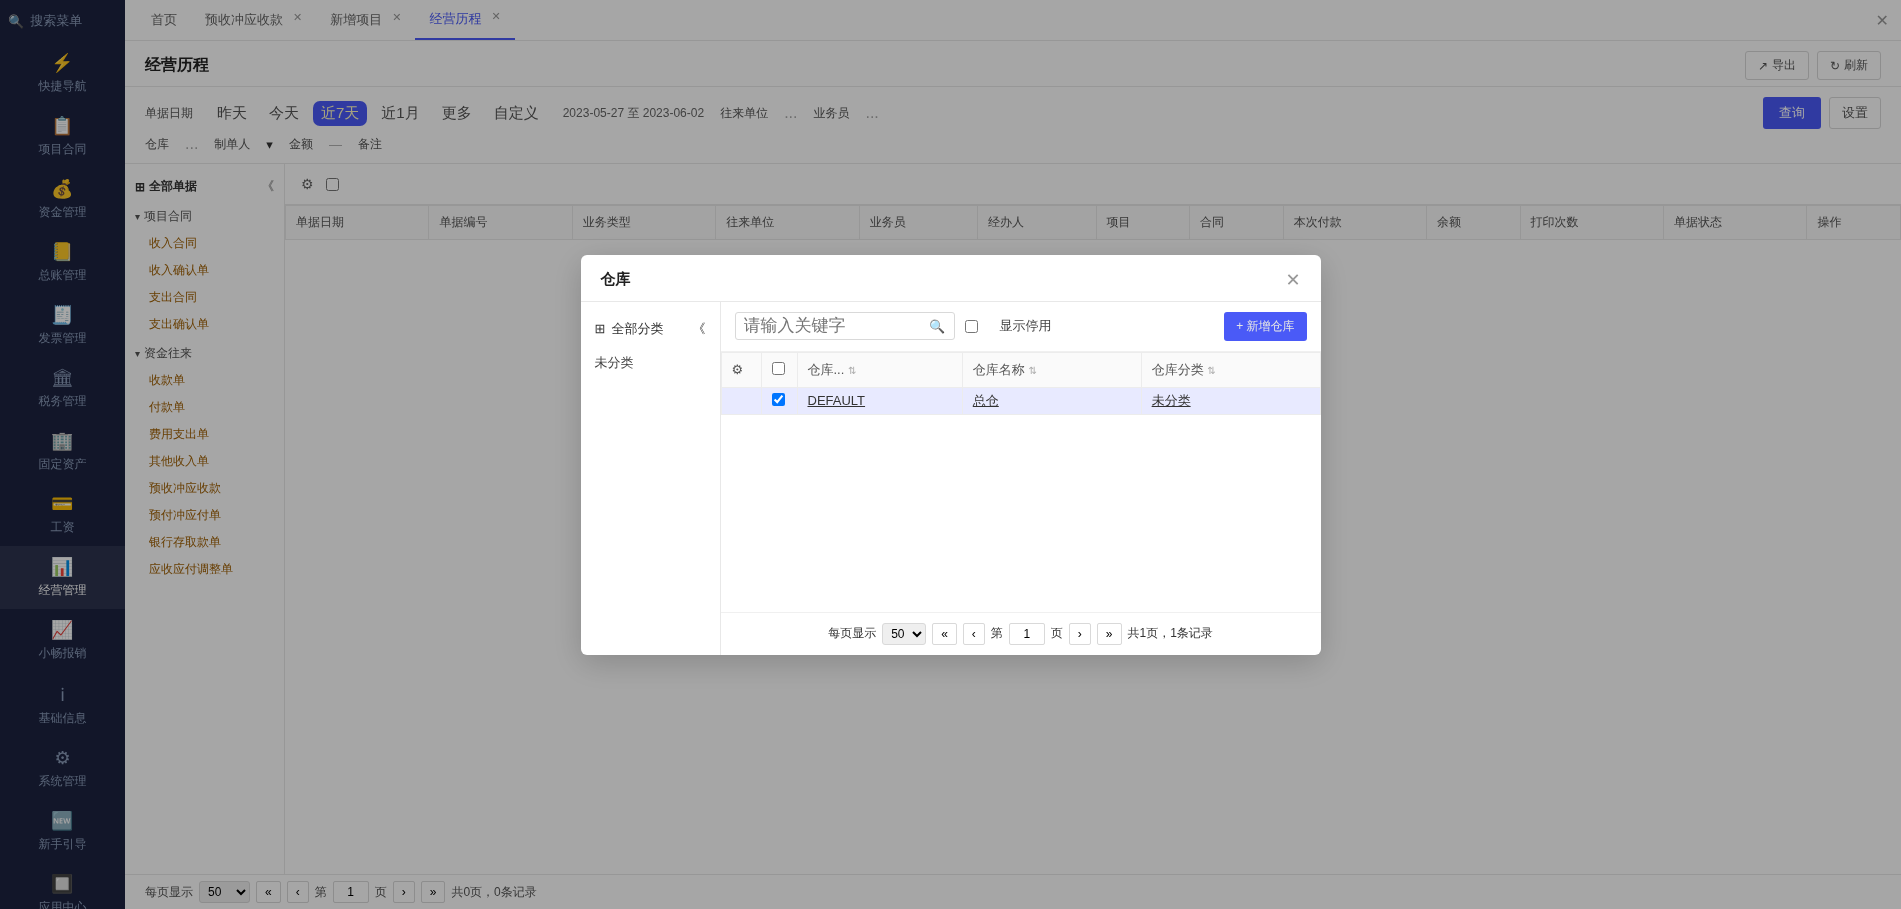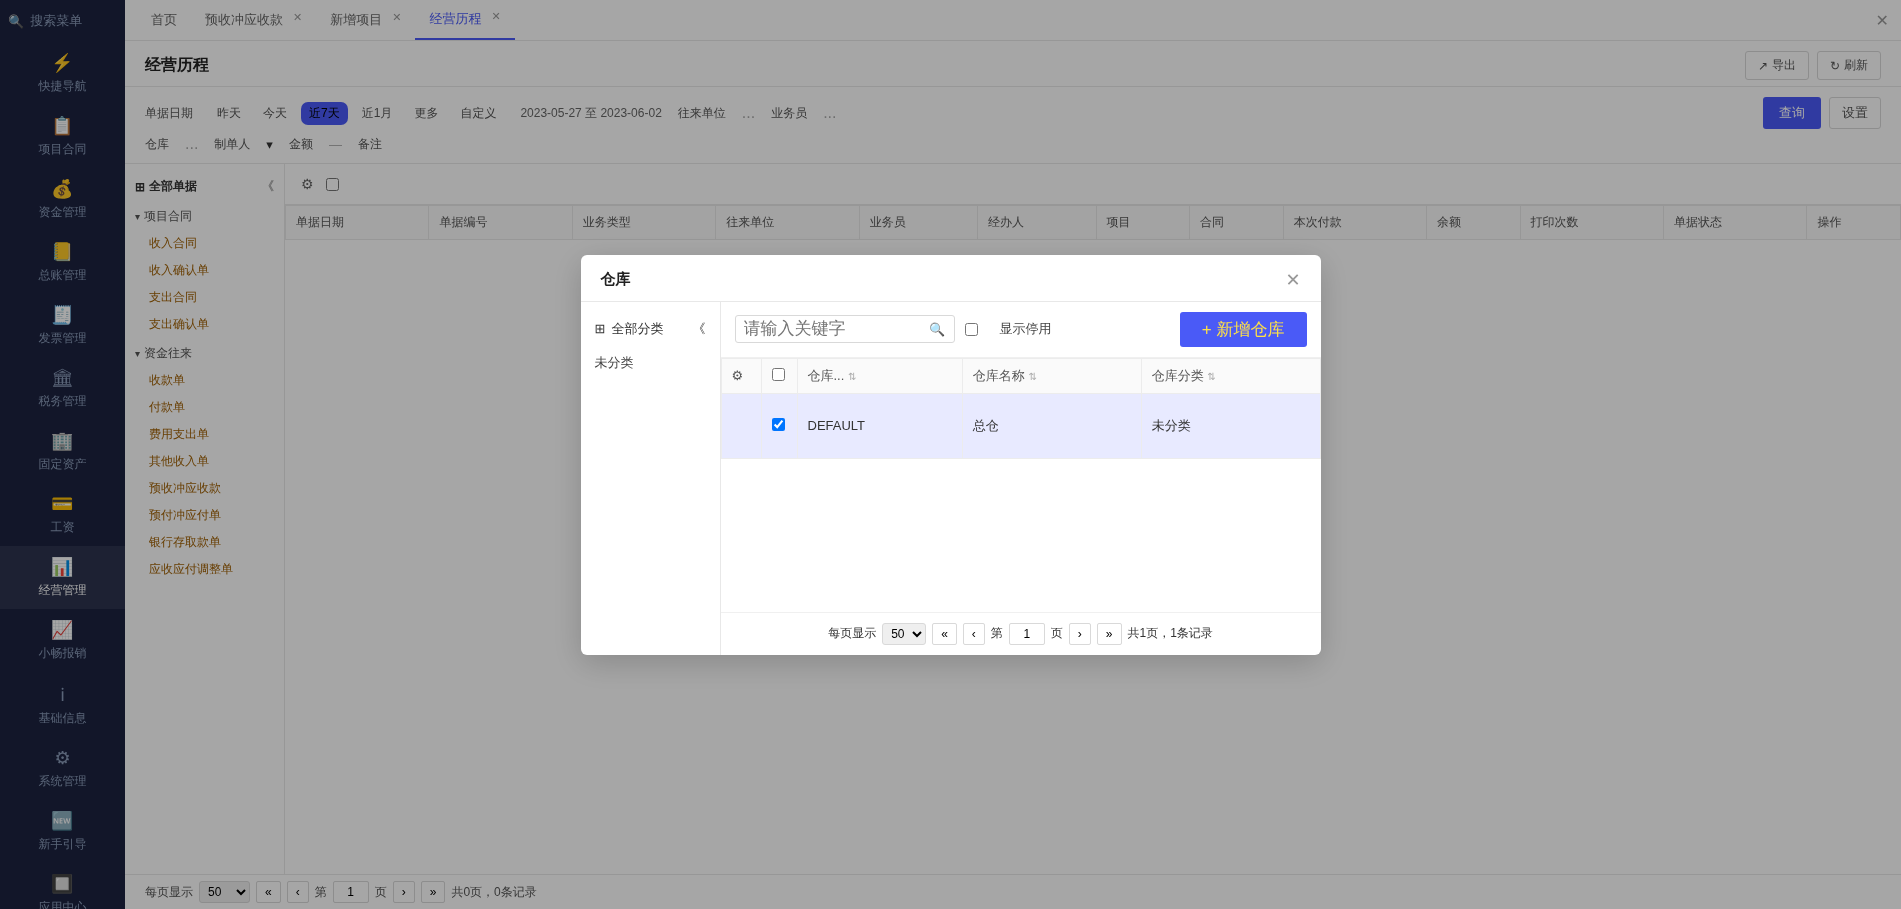--- a/index.html
+++ b/index.html
@@ -29,22 +29,22 @@
     .page-header { padding: 10px 20px 6px; background: #fff; border-bottom: 1px solid #e8e8e8; display: flex; align-items: center; justify-content: space-between; }
     .page-title { font-size: 16px; font-weight: 600; color: #222; }
     .header-actions { display: flex; gap: 8px; }
     .btn-export, .btn-refresh { padding: 5px 12px; border: 1px solid #d9d9d9; background: #fff; border-radius: 3px; cursor: pointer; font-size: 12px; color: #555; display: flex; align-items: center; gap: 4px; }
 
     
     .filter-area { padding: 10px 20px; background: #fff; border-bottom: 1px solid #e8e8e8; }
     .filter-row { display: flex; align-items: center; gap: 16px; flex-wrap: wrap; margin-bottom: 6px; }
     .filter-label { font-size: 12px; color: #555; white-space: nowrap; }
     .date-filter { display: flex; align-items: center; gap: 6px; font-size: 12px; }
-    .date-btn { padding: 2px 7px; border: 1px solid transparent; background: transparent; cursor: pointer; font-size: 12px; color: #555; border-radius: 3px; }
-    .date-btn.active { background: #4a5af7; color: #000000; border-radius: 7px; }
+    .date-btn { padding: 2px 7px; border: 1px solid transparent; background: transparent; cursor: pointer; font-size: 15px; color: #555; border-radius: 3px; }
+    .date-btn.active { background: #4a5af7; color: #fef9c3; border-radius: 7px; }
     .date-range { color: #666; font-size: 12px; }
     .filter-dots { color: #aaa; font-size: 16px; cursor: pointer; }
     .filter-row2 { display: flex; align-items: center; gap: 16px; }
     .btn-query { background: #4a5af7; color: #fff; border: none; padding: 6px 16px; border-radius: 3px; cursor: pointer; font-size: 13px; }
     .btn-setting { background: #fff; color: #555; border: 1px solid #d9d9d9; padding: 6px 12px; border-radius: 3px; cursor: pointer; font-size: 13px; }
 
     
     .content-area { display: flex; flex: 1; overflow: hidden; }
     .left-panel { width: 160px; background: #fff; border-right: 1px solid #e8e8e8; padding: 8px 0; overflow-y: auto; flex-shrink: 0; }
     .left-panel-header { display: flex; align-items: center; justify-content: space-between; padding: 6px 10px; font-size: 12px; font-weight: 600; }
@@ -77,26 +77,26 @@
     .modal-close { cursor: pointer; font-size: 18px; color: #999; }
     .modal-body { display: flex; flex: 1; min-height: 340px; }
     .modal-left { width: 140px; border-right: 1px solid #e8e8e8; padding: 10px 0; flex-shrink: 0; overflow-y: auto; }
     .modal-left-item { padding: 8px 14px; font-size: 13px; color: #444; cursor: pointer; }
     .modal-left-header { display: flex; align-items: center; gap: 6px; padding: 8px 14px; font-size: 13px; cursor: pointer; }
     .modal-right { flex: 1; display: flex; flex-direction: column; }
     .modal-toolbar { display: flex; align-items: center; padding: 10px 14px; gap: 10px; border-bottom: 1px solid #f0f0f0; }
     .modal-search { display: flex; align-items: center; border: 1px solid #d9d9d9; border-radius: 3px; padding: 3px 8px; flex: 1; max-width: 220px; background: #fff; }
     .modal-search input { border: none; outline: none; font-size: 13px; width: 100%; }
     .modal-checkbox { display: flex; align-items: center; gap: 22px; font-size: 13px; color: #444; }
-    .btn-add-warehouse { background: #4a5af7; color: #fde047; border: none; padding: 6px 22px; border-radius: 3px; cursor: pointer; font-size: 17px; margin-left: auto; white-space: nowrap; }
+    .btn-add-warehouse { background: #4a5af7; color: #e5e5e5; border: none; padding: 6px 12px; border-radius: 3px; cursor: pointer; font-size: 12px; margin-left: auto; white-space: nowrap; }
 
     .modal-table { width: 100%; border-collapse: collapse; font-size: 13px; }
     .modal-table th { background: #fafafa; border: 1px solid #ececec; padding: 8px 10px; text-align: left; font-weight: 500; color: #555; white-space: nowrap; }
     .modal-table th .sort-icon { font-size: 10px; color: #aaa; }
-    .modal-table td { border: 1px solid #ececec; padding: 23px 10px; }
+    .modal-table td { border: 1px solid #ececec; padding: 4px 10px; text-decoration: underline; }
     .modal-table tr.selected td { background: #e8eaff; }
 
     .modal-pagination { display: flex; align-items: center; justify-content: center; padding: 10px 14px; gap: 6px; font-size: 12px; border-top: 1px solid #f0f0f0; }
     .modal-page-btn { border: 1px solid #d9d9d9; background: #fff; padding: 3px 8px; cursor: pointer; border-radius: 2px; font-size: 12px; }
     .modal-page-input { border: 1px solid #d9d9d9; width: 36px; text-align: center; padding: 3px; border-radius: 2px; font-size: 12px; }
 
     .modal-footer { display: flex; justify-content: flex-end; padding: 12px 20px; gap: 10px; border-top: 1px solid #e8e8e8; }
     .btn-cancel { background: #fff; border: 1px solid #d9d9d9; color: #333; padding: 7px 20px; border-radius: 3px; cursor: pointer; font-size: 13px; }
     .btn-confirm { background: #4a5af7; color: #fff; border: none; padding: 7px 20px; border-radius: 3px; cursor: pointer; font-size: 13px; }
 

